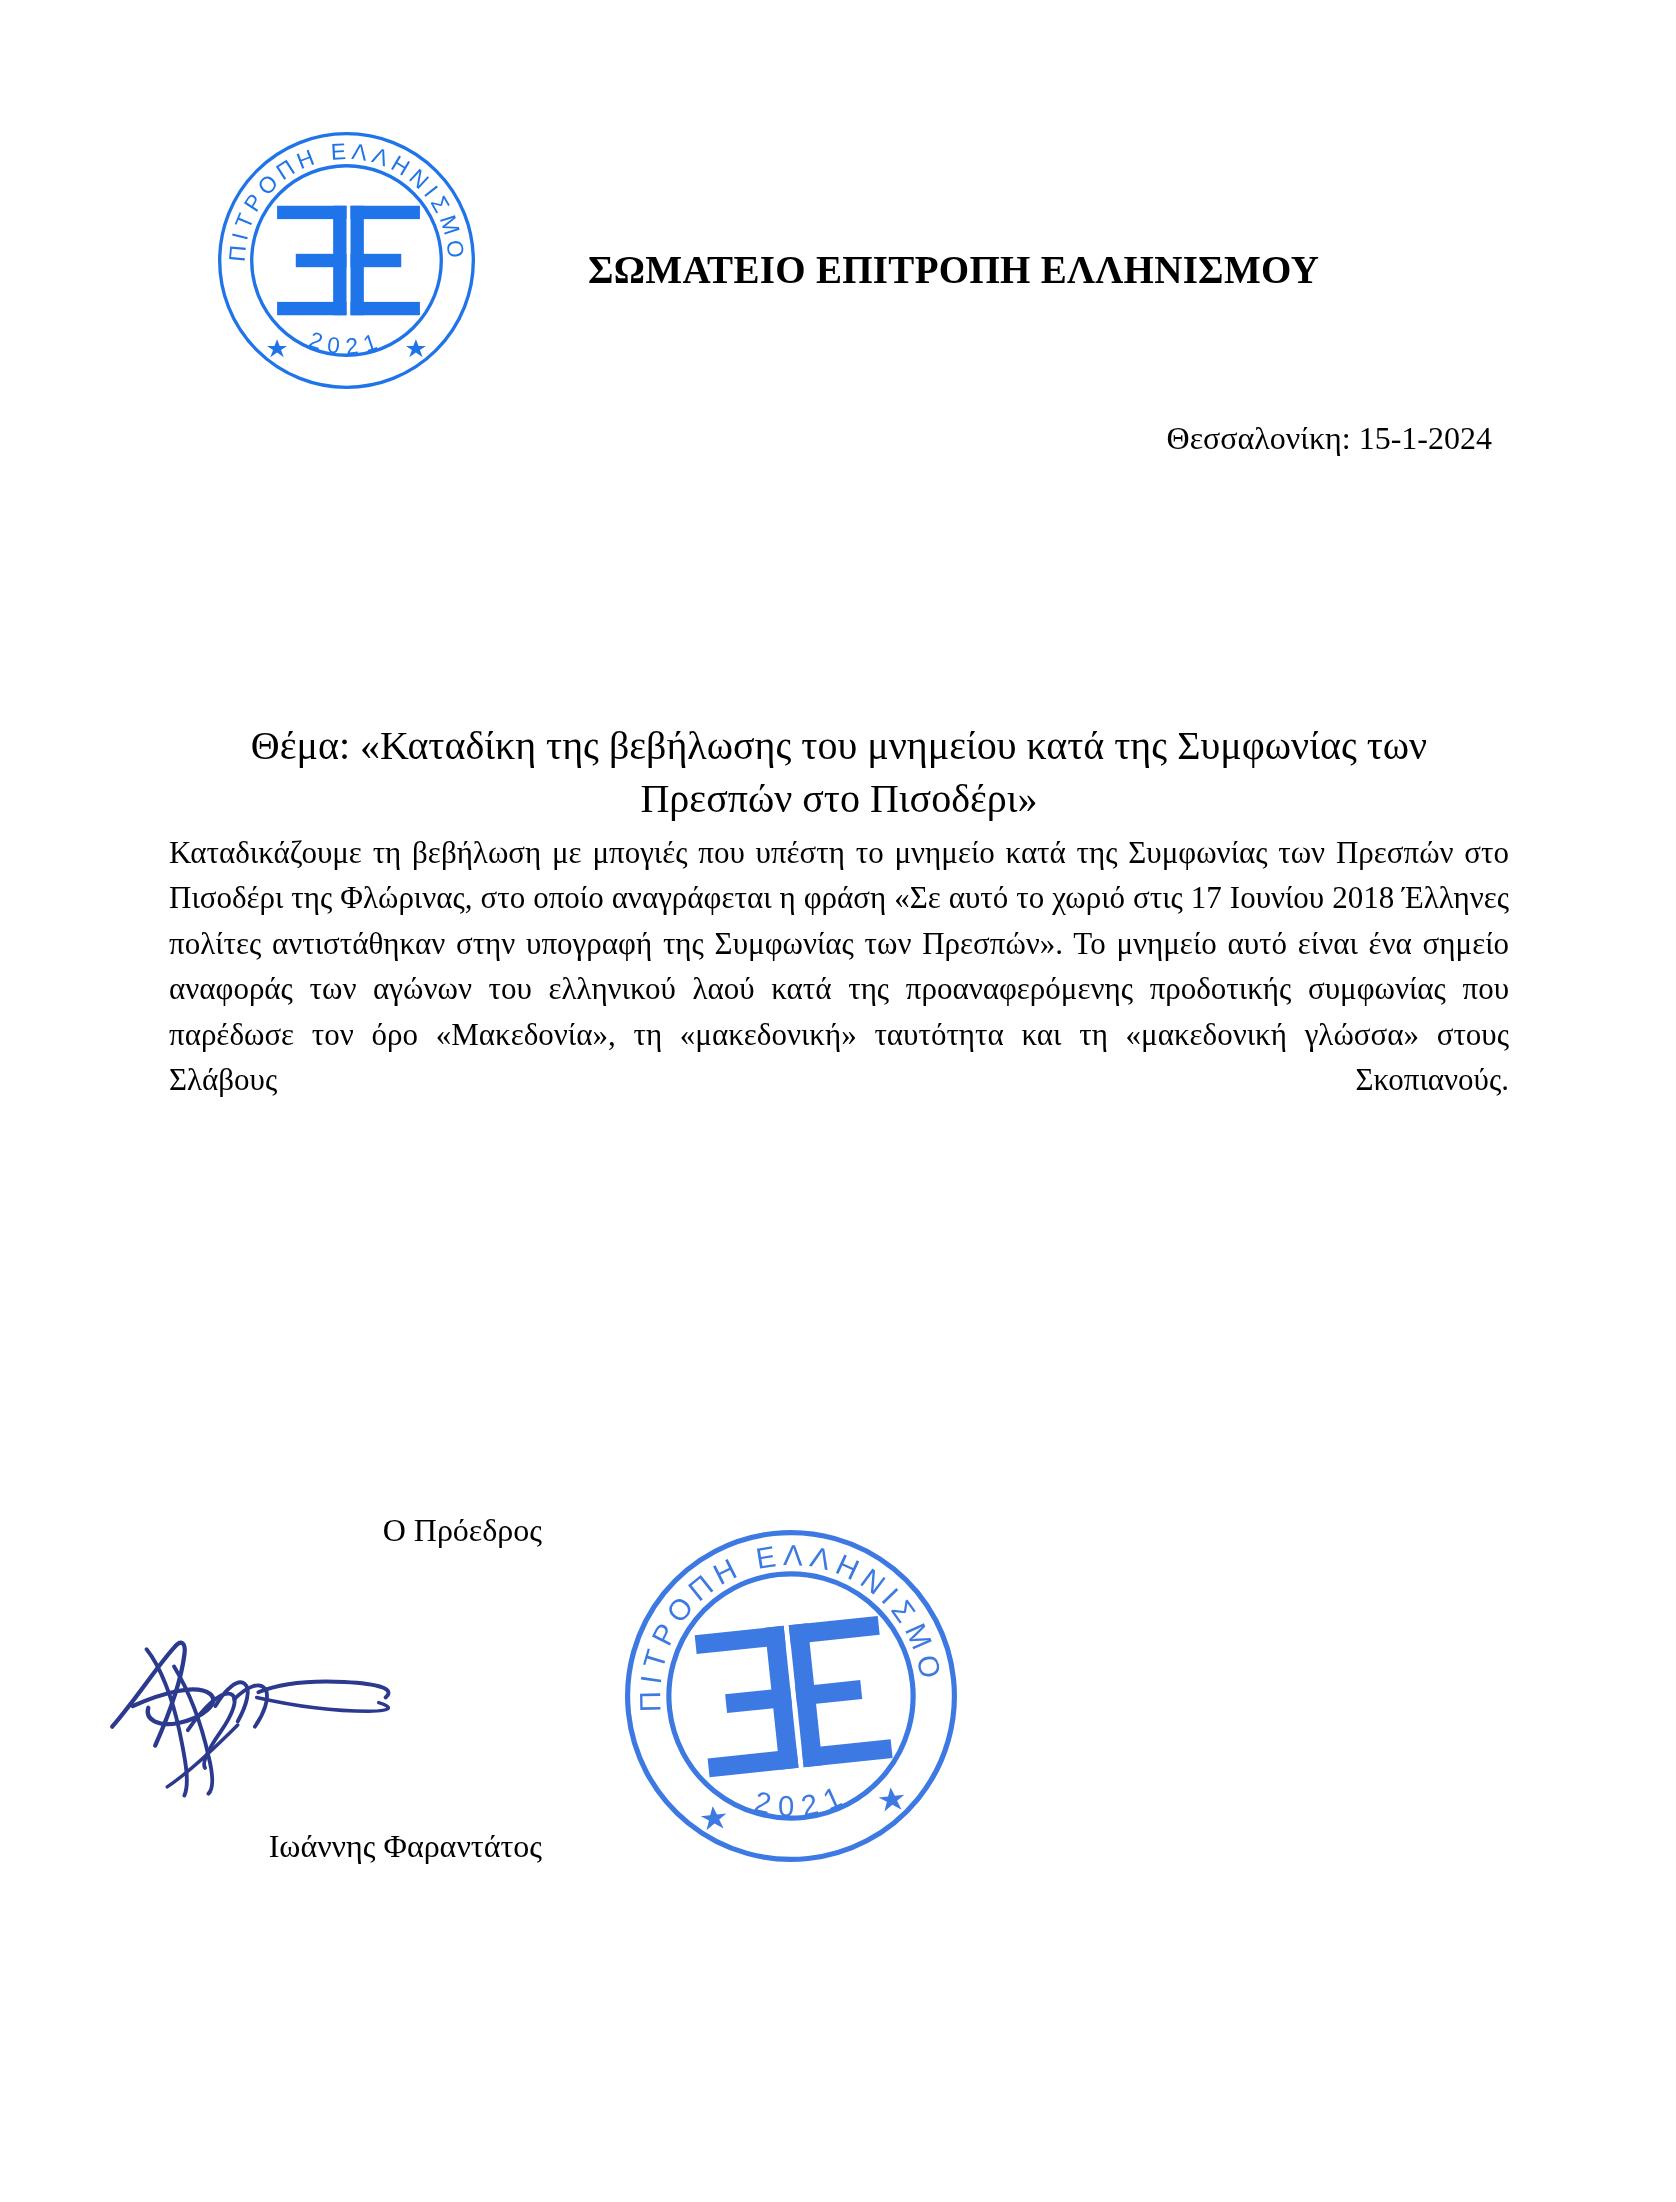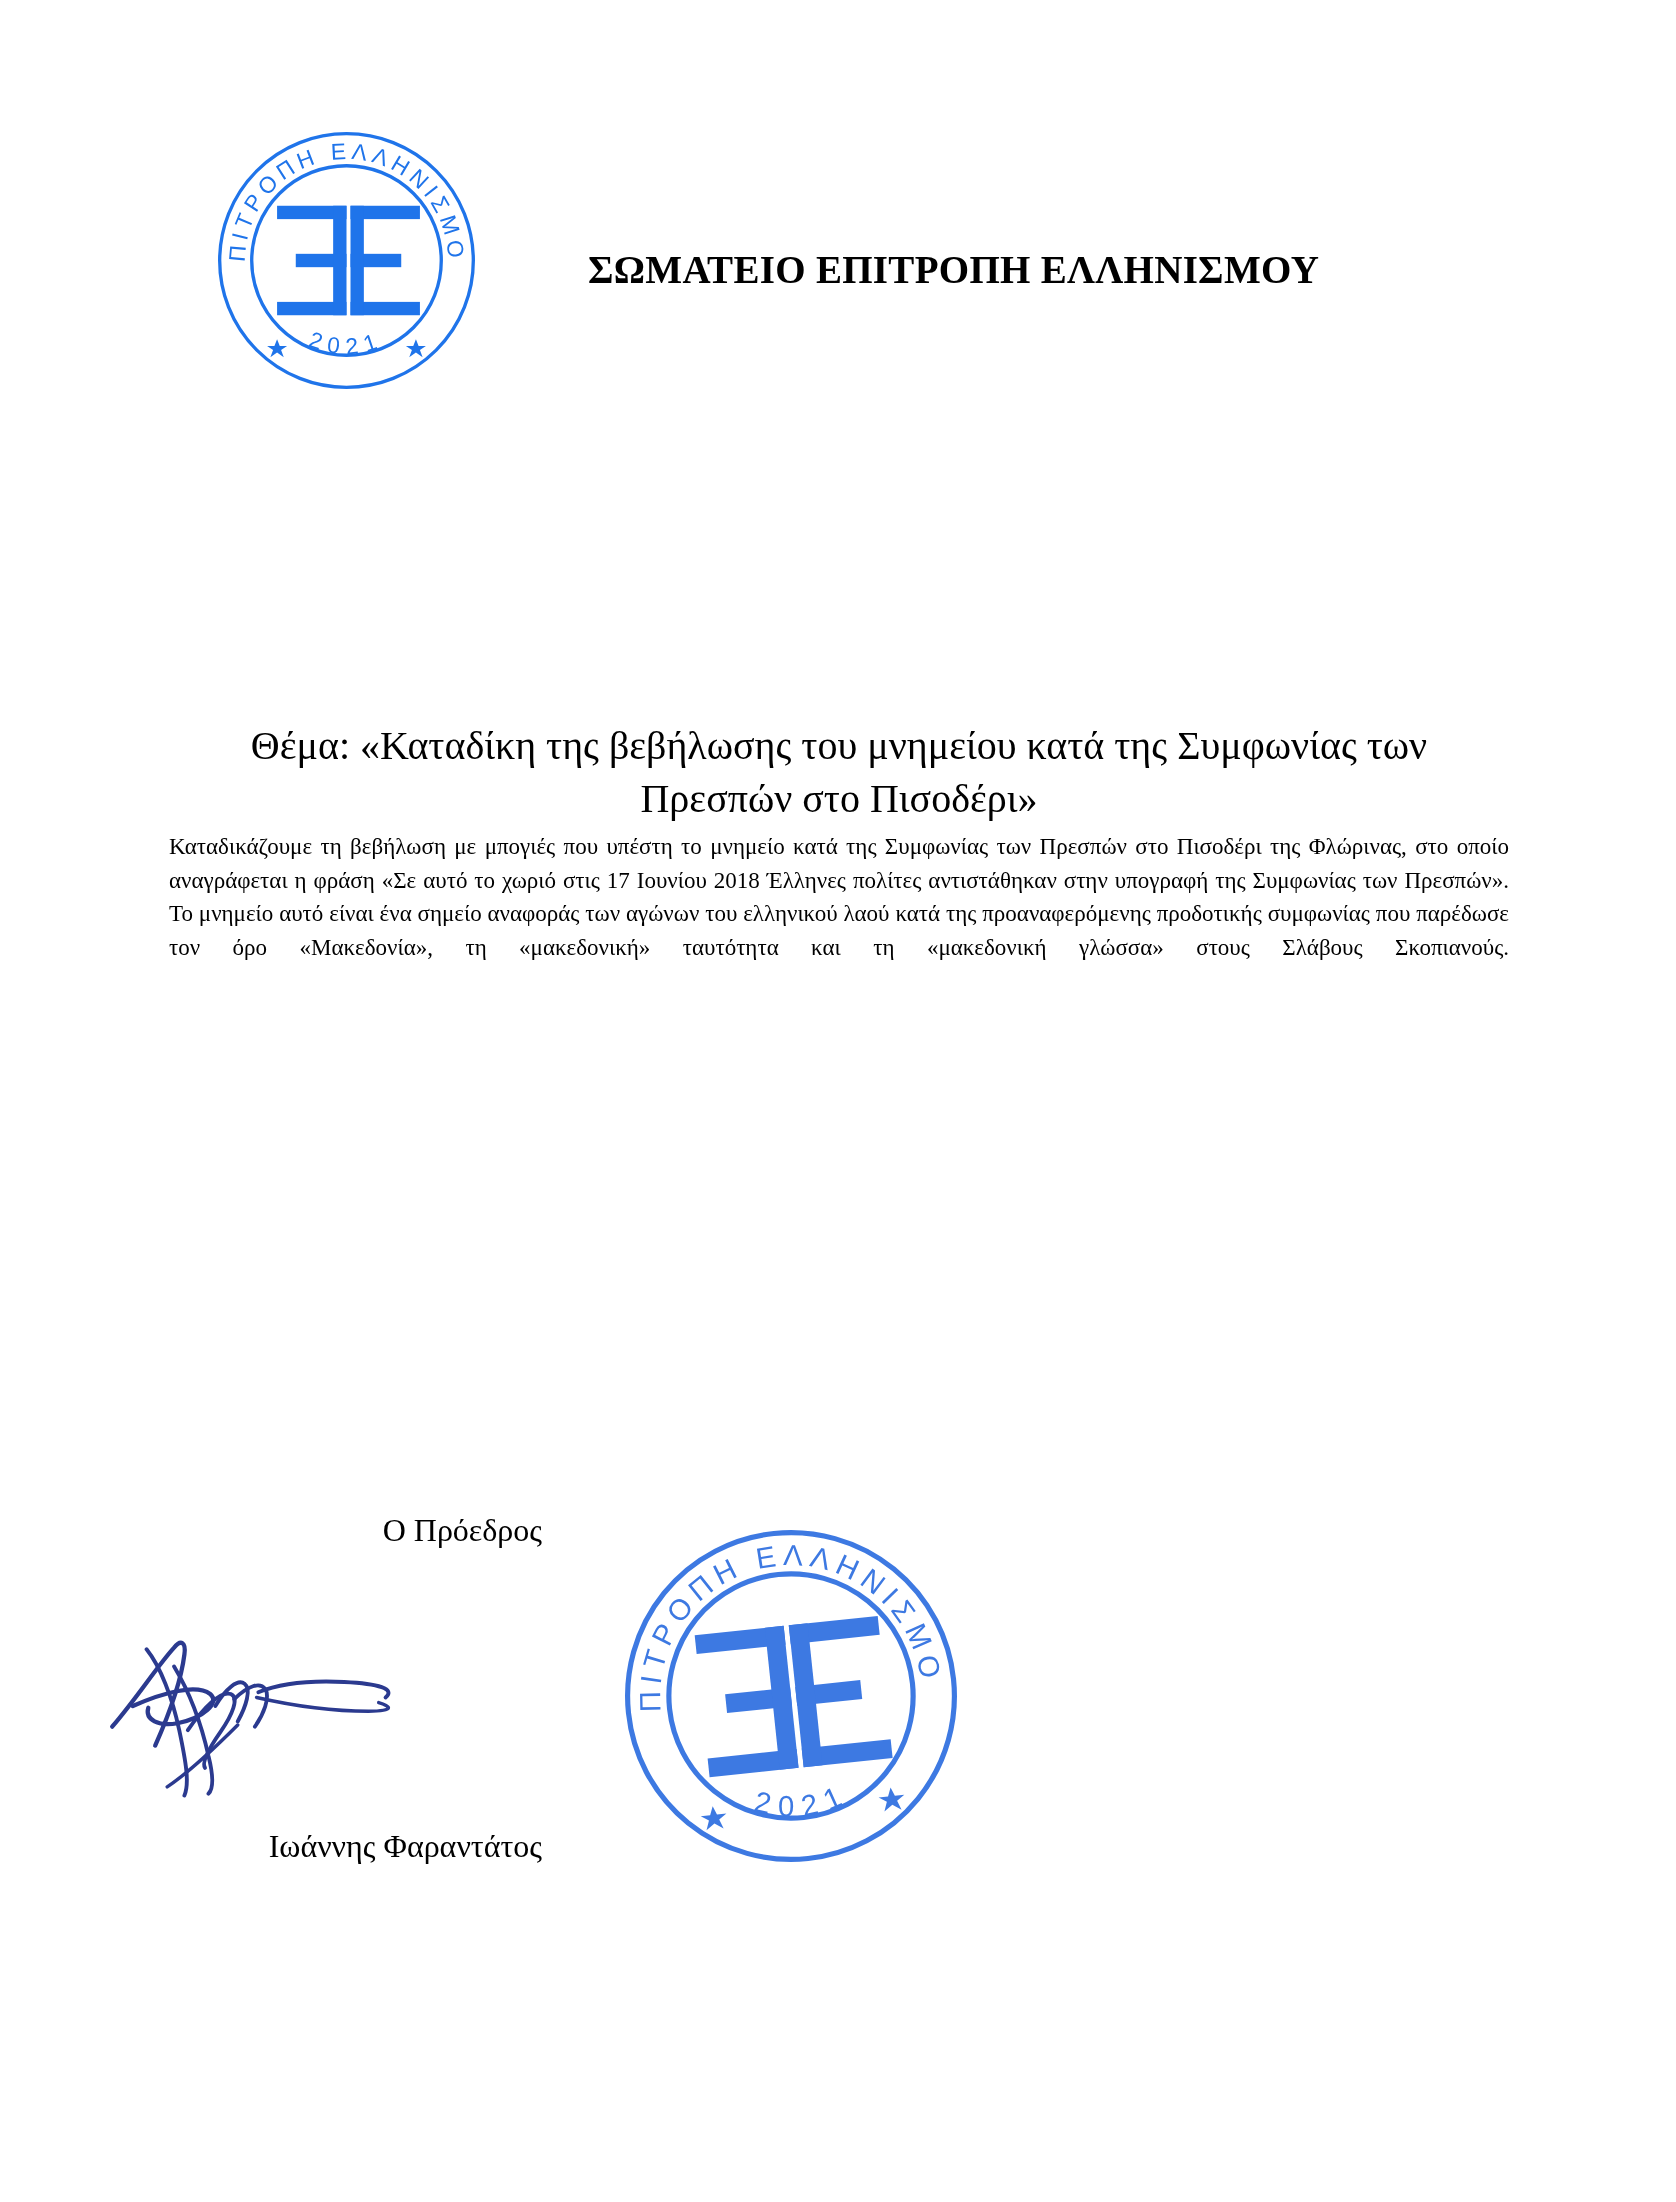--- a/index.html
+++ b/index.html
@@ -75,21 +75,21 @@
     font-size: 40px;
     line-height: 1.33;
   }
 
   
   .body-text {
     position: absolute;
     top: 830px;
     left: 169px;
     width: 1340px;
-    font-size: 23px;
+    font-size: 31px;
     line-height: 1.465;
     text-align: justify;
     text-justify: inter-word;
   }
   .body-text p { margin: 0; }
   .body-text p.last-para { text-align: justify; }
   .body-text p.last-para::after {
     content: "";
     display: inline-block;
     width: 100%;
@@ -174,20 +174,21 @@
           <rect x="206" y="262" width="104" height="20"></rect>
           <rect x="206" y="118" width="20" height="164"></rect>
         </g>
       </svg>
     </div>
 
     <div class="header-title">ΣΩΜΑΤΕΙΟ ΕΠΙΤΡΟΠΗ ΕΛΛΗΝΙΣΜΟΥ</div>
   </div>
 
   <div class="meta">
+    <div class="meta-line">Θεσσαλονίκη: 15-1-2024</div>
   </div>
 
   <div class="subject">
     <div>Θέμα: «Καταδίκη της βεβήλωσης του μνημείου κατά της Συμφωνίας των</div>
     <div>Πρεσπών στο Πισοδέρι»</div>
   </div>
 
   <div class="body-text">
     <p class="last-para">Καταδικάζουμε τη βεβήλωση με μπογιές που υπέστη το μνημείο κατά της Συμφωνίας των Πρεσπών στο Πισοδέρι της Φλώρινας, στο οποίο αναγράφεται η φράση «Σε αυτό το χωριό στις 17 Ιουνίου 2018 Έλληνες πολίτες αντιστάθηκαν στην υπογραφή της Συμφωνίας των Πρεσπών». Το μνημείο αυτό είναι ένα σημείο αναφοράς των αγώνων του ελληνικού λαού κατά της προαναφερόμενης προδοτικής συμφωνίας που παρέδωσε τον όρο «Μακεδονία», τη «μακεδονική» ταυτότητα και τη «μακεδονική γλώσσα» στους Σλάβους Σκοπιανούς.</p>
   </div>

